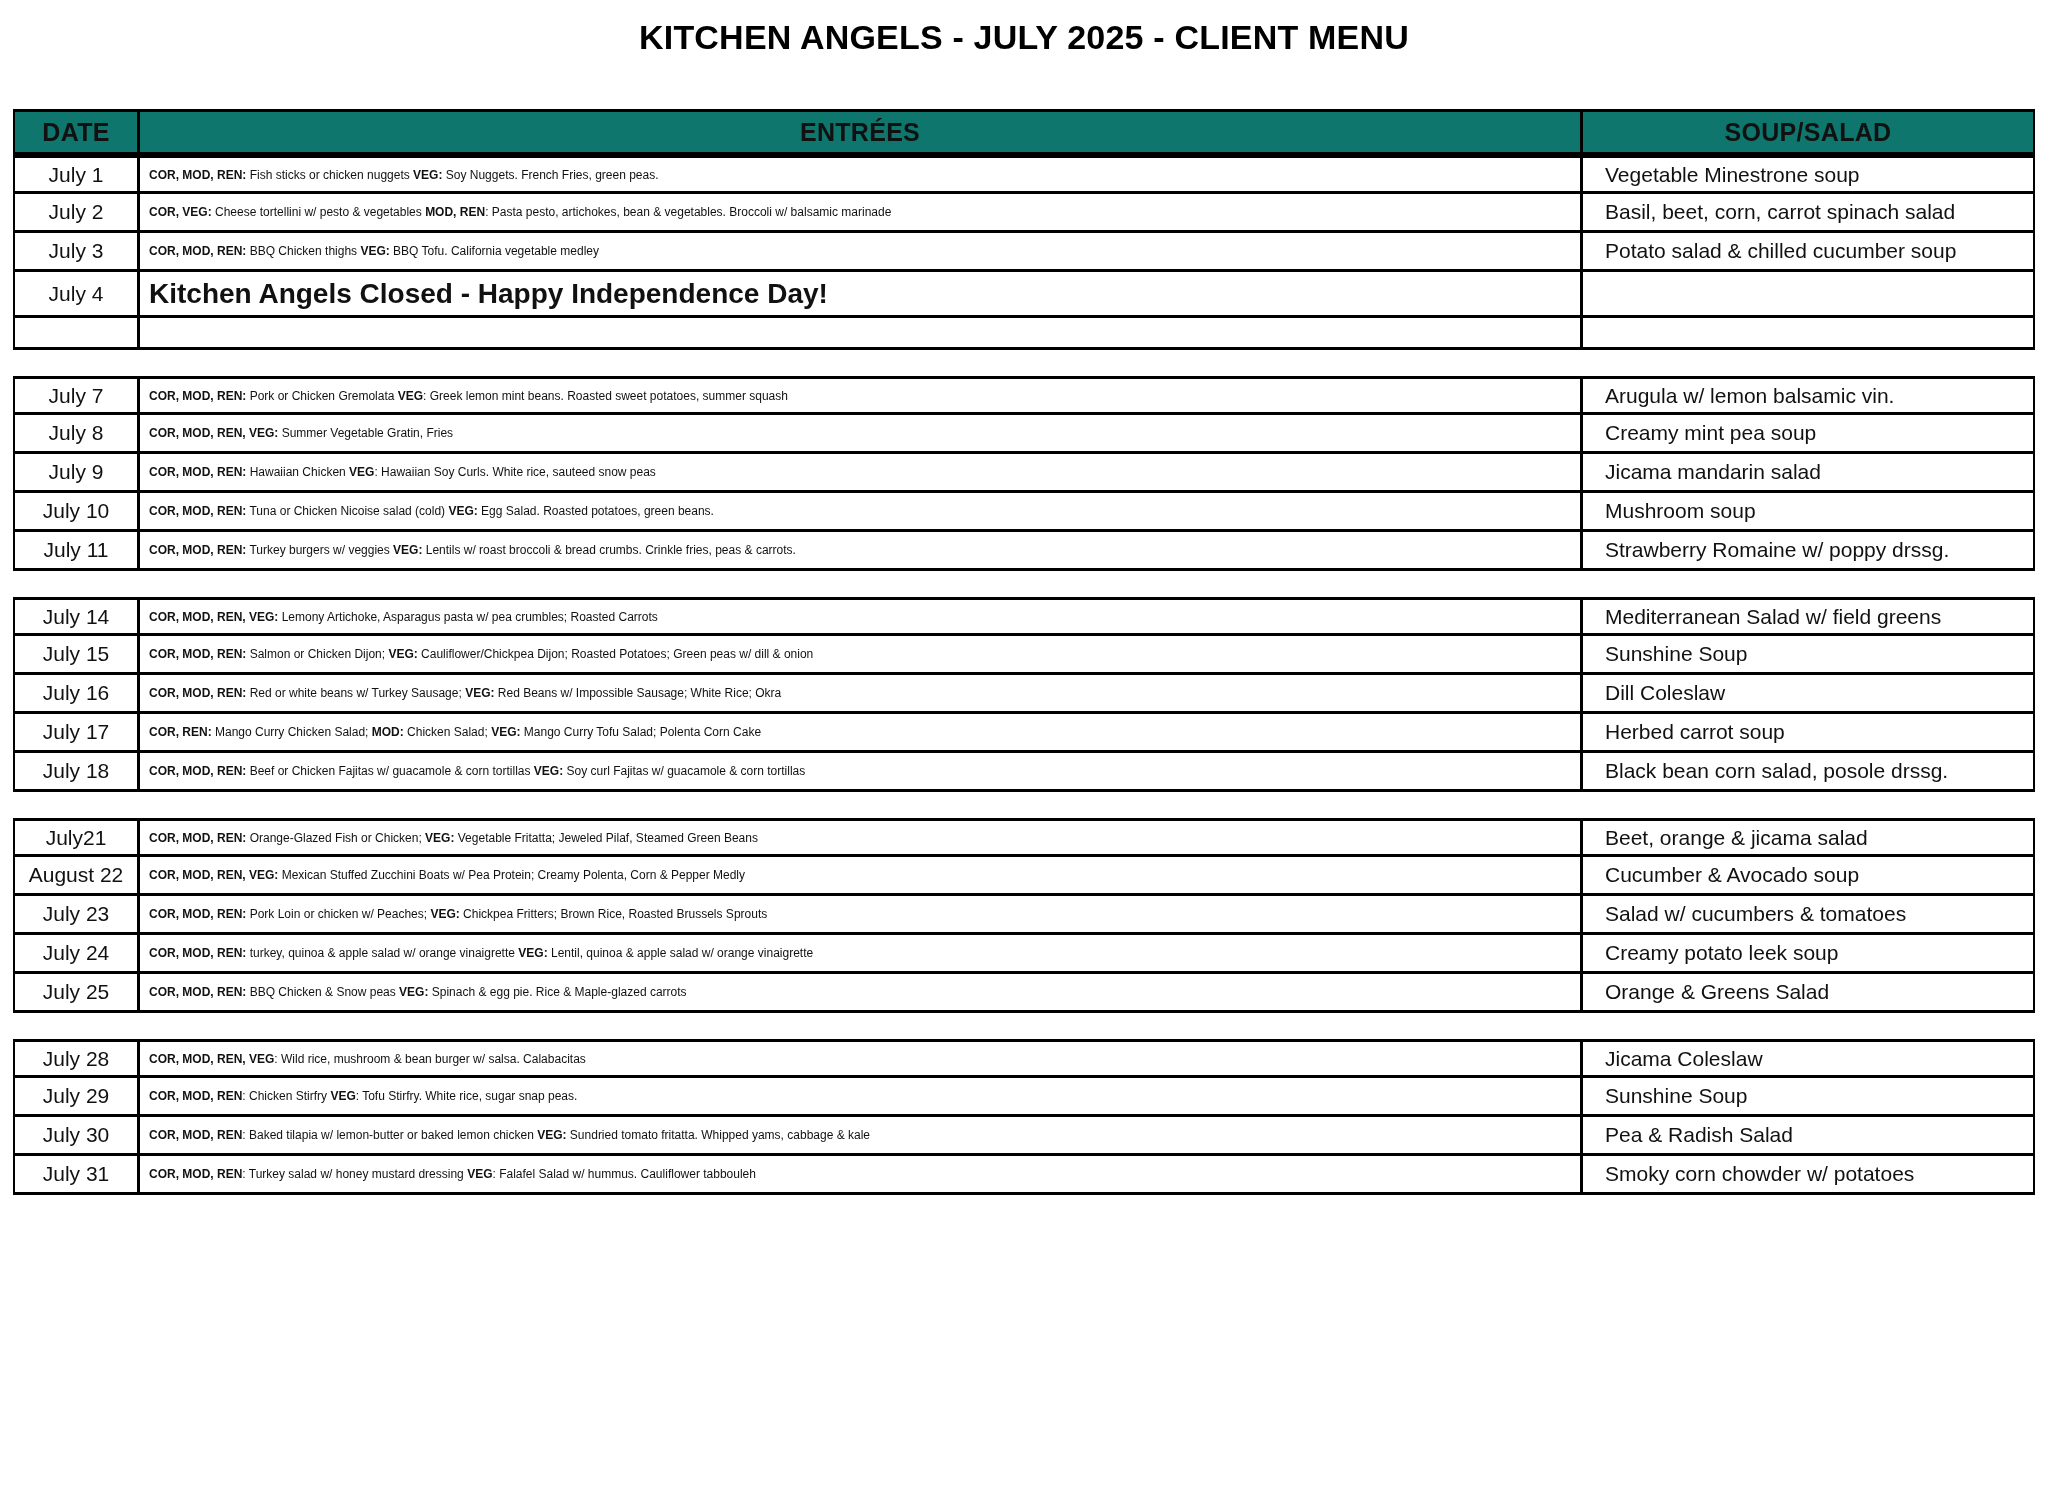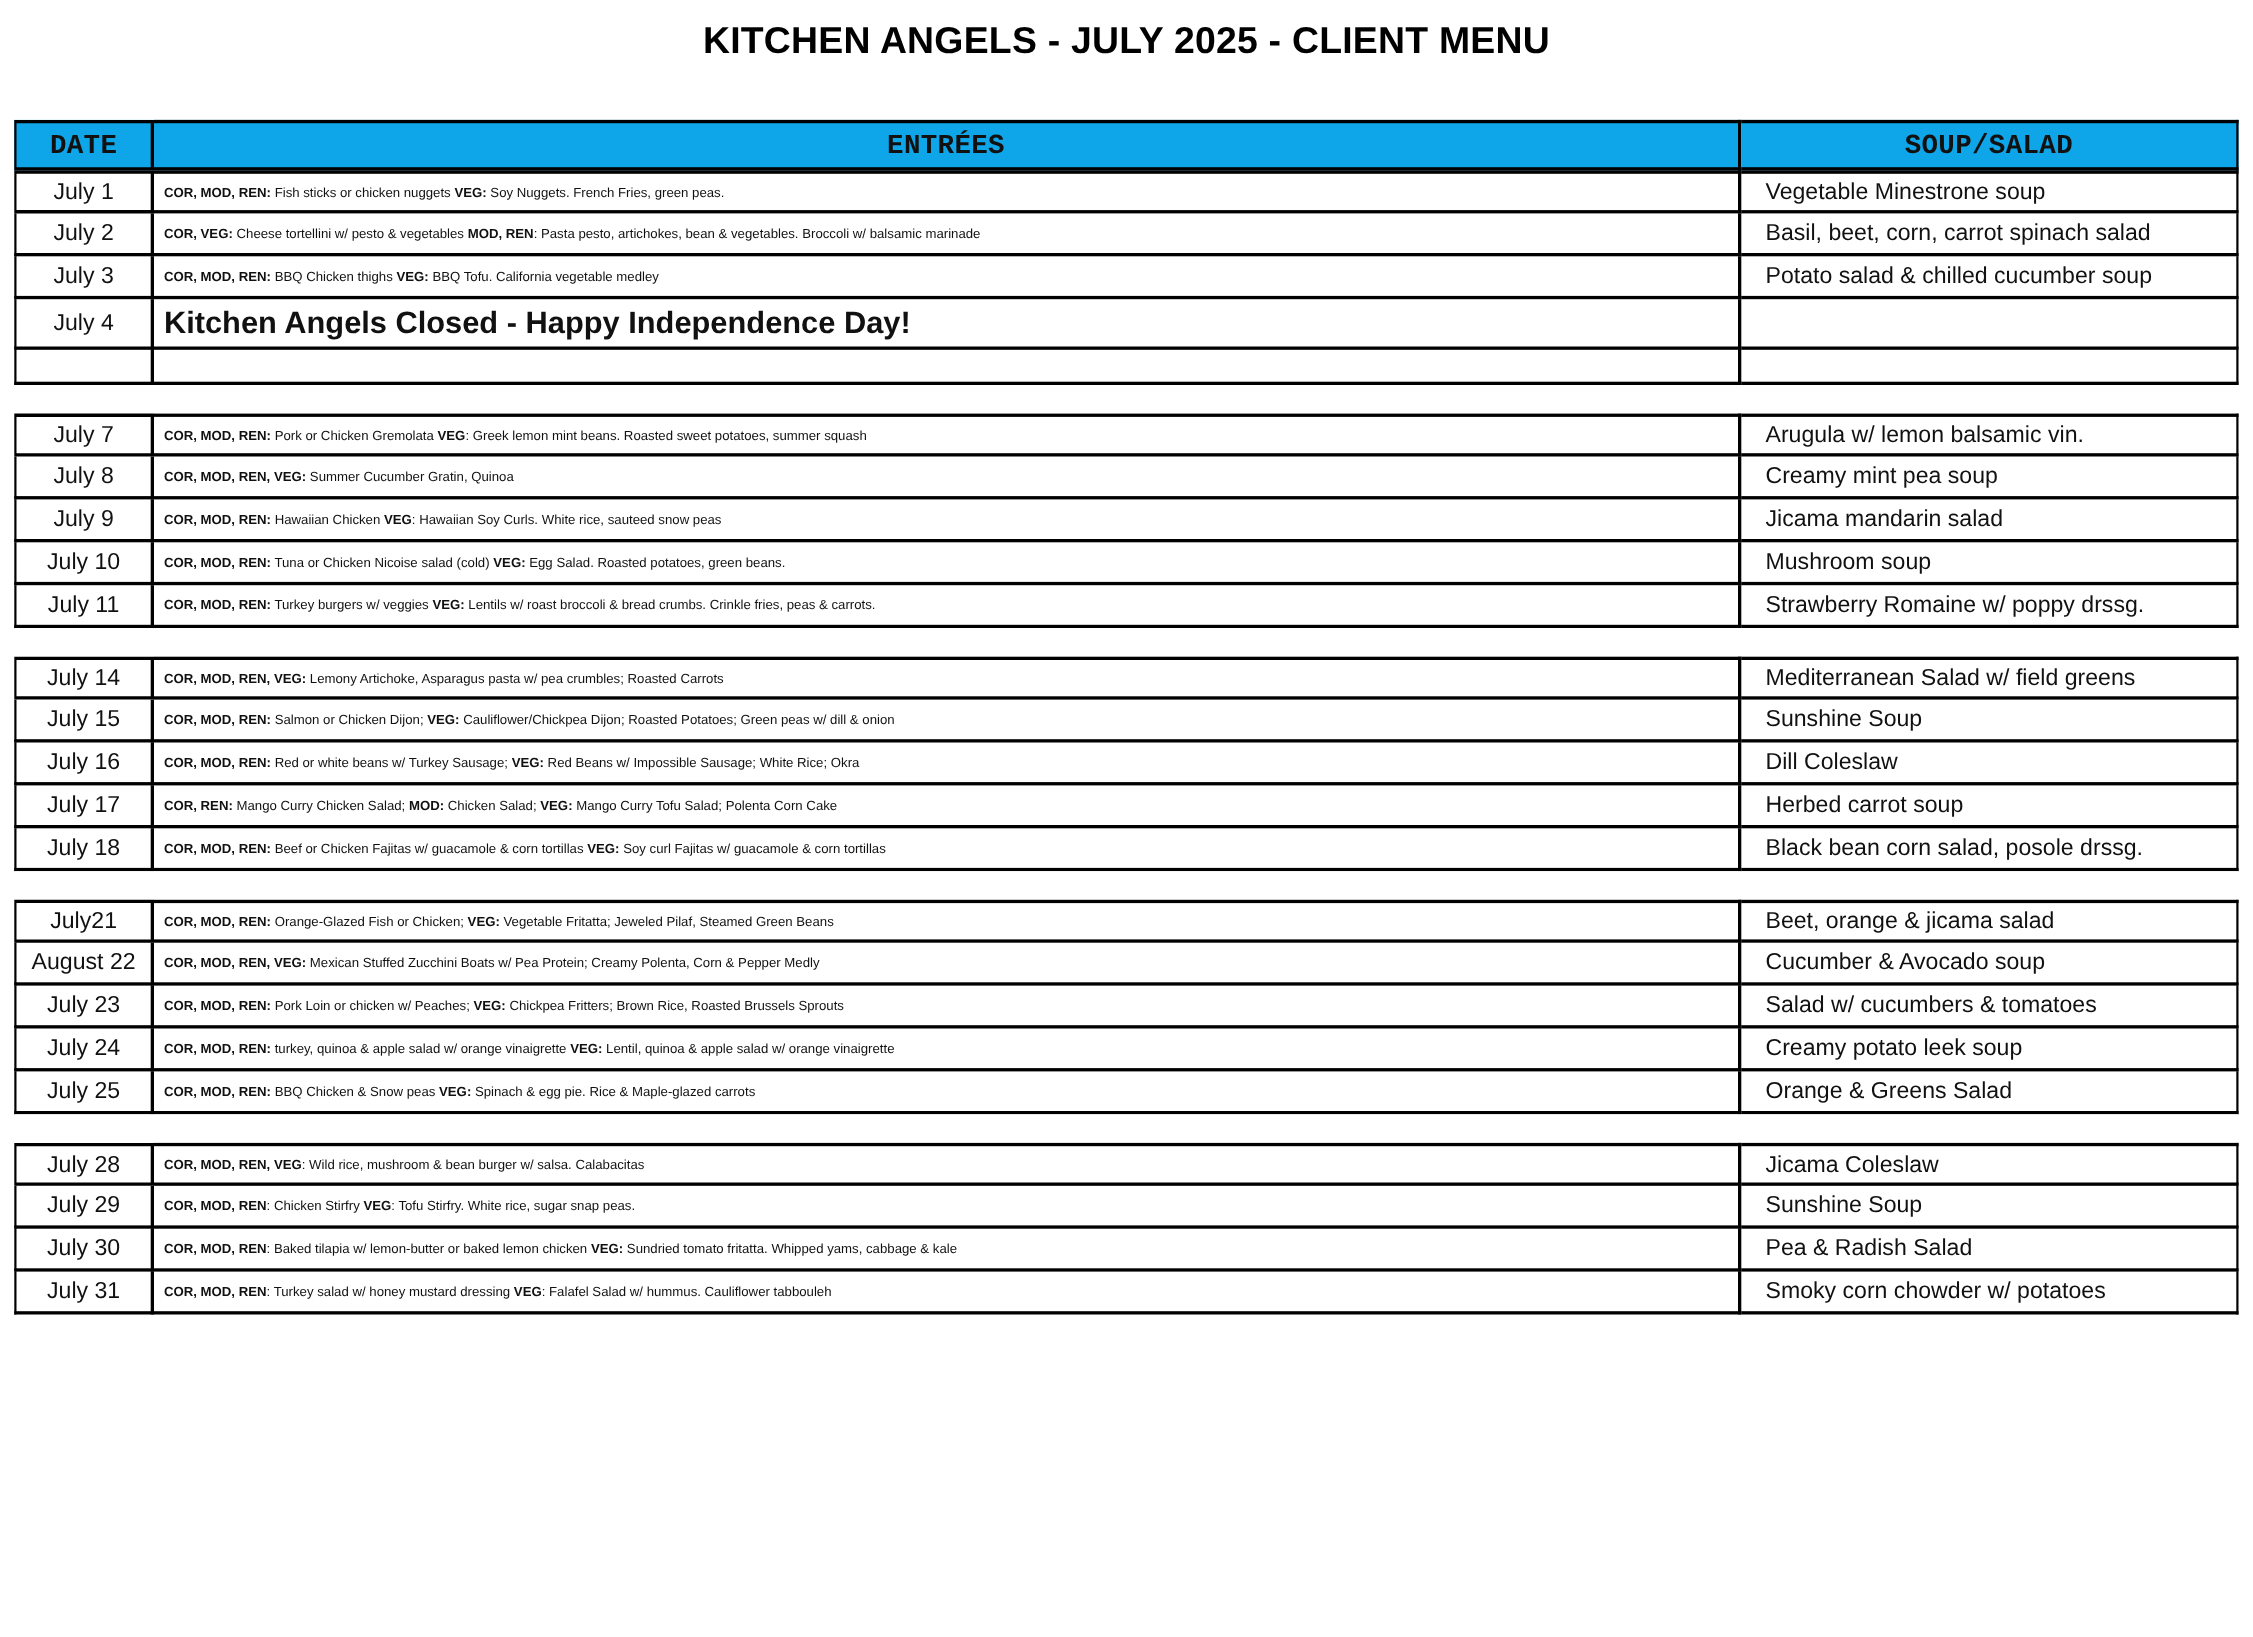--- a/index.html
+++ b/index.html
@@ -50,31 +50,30 @@
 
   
   td, th {
     box-sizing: border-box;
     vertical-align: middle;
     padding: 0;
   }
 
   
   tr.head-row th {
-    background: #0ea5e9;
+    background: #0f766e;
     border-top: 3px solid #000;
     border-bottom: 3px solid #000;
     border-left: 2px solid #000;
     border-right: 2px solid #000;
     height: 46px;
     font-size: 25px;
     font-weight: bold;
     text-align: center;
     letter-spacing: 0.3px;
-    font-family: Liberation Mono, monospace;
   }
   tr.head-row th.h-date   { border-right: 3px solid #000; }
   tr.head-row th.h-entree { border-left: 0; border-right: 3px solid #000; }
   tr.head-row th.h-soup   { border-left: 0; }
 
   
   tr.day-row td {
     height: 39px;
     border-bottom: 3px solid #000;
     border-left: 2px solid #000;
@@ -185,21 +184,21 @@
             <td></td>
             <td></td>
           </tr>
           <tr class="day-row block-first">
             <td class="d-date">July 7</td>
             <td class="d-entree"><span class="tag">COR, MOD, REN:</span><span> Pork or Chicken Gremolata  </span><span class="tag">VEG</span><span>: Greek lemon mint beans. Roasted sweet potatoes, summer squash</span></td>
             <td class="d-soup">Arugula w/ lemon balsamic vin.</td>
           </tr>
           <tr class="day-row">
             <td class="d-date">July 8</td>
-            <td class="d-entree"><span class="tag">COR, MOD, REN, VEG:</span><span> Summer Cucumber Gratin, Quinoa</span></td>
+            <td class="d-entree"><span class="tag">COR, MOD, REN, VEG:</span><span> Summer Vegetable Gratin, Fries</span></td>
             <td class="d-soup">Creamy mint pea soup</td>
           </tr>
           <tr class="day-row">
             <td class="d-date">July 9</td>
             <td class="d-entree"><span class="tag">COR, MOD, REN:</span><span> Hawaiian Chicken  </span><span class="tag">VEG</span><span>: Hawaiian Soy Curls. White rice, sauteed snow peas</span></td>
             <td class="d-soup">Jicama mandarin salad</td>
           </tr>
           <tr class="day-row">
             <td class="d-date">July 10</td>
             <td class="d-entree"><span class="tag">COR, MOD, REN:</span><span> Tuna or Chicken Nicoise salad (cold) </span><span class="tag">VEG:</span><span> Egg Salad. Roasted potatoes, green beans.</span></td>

